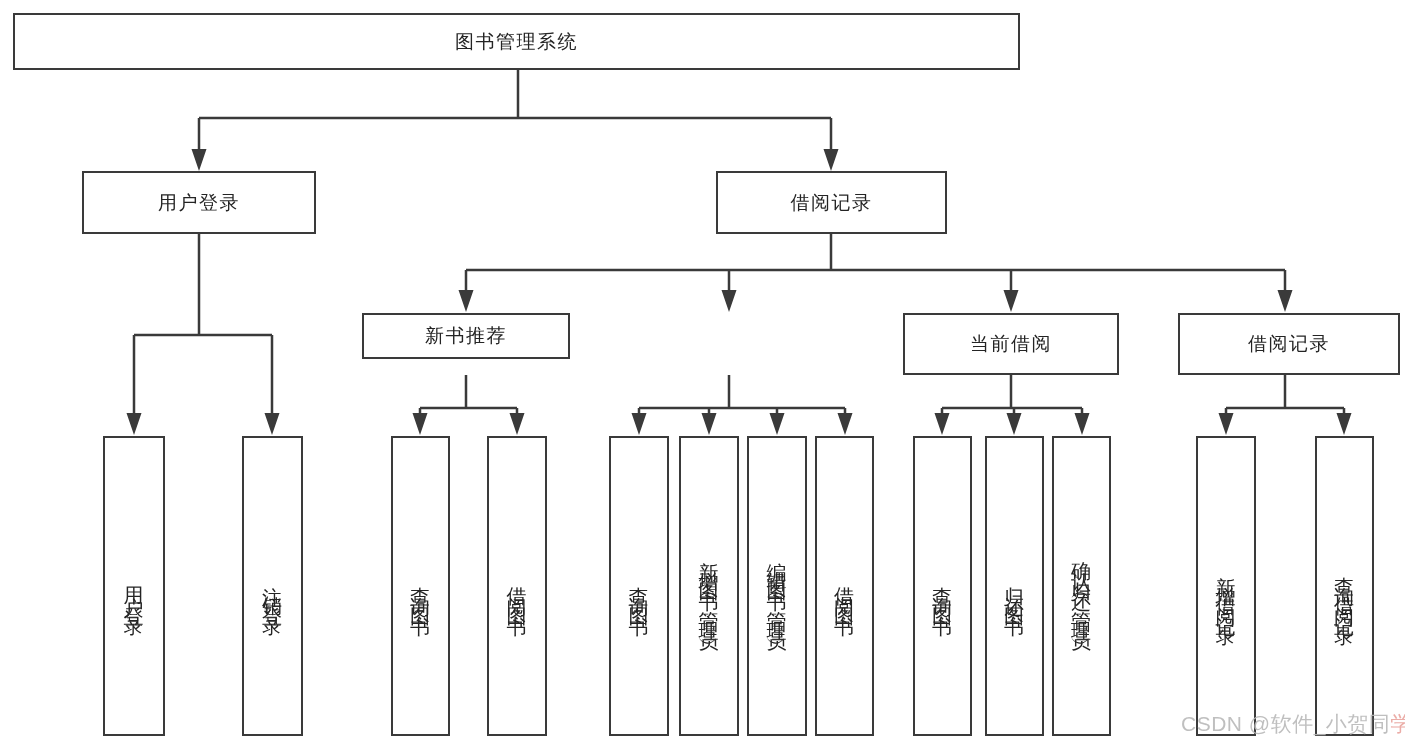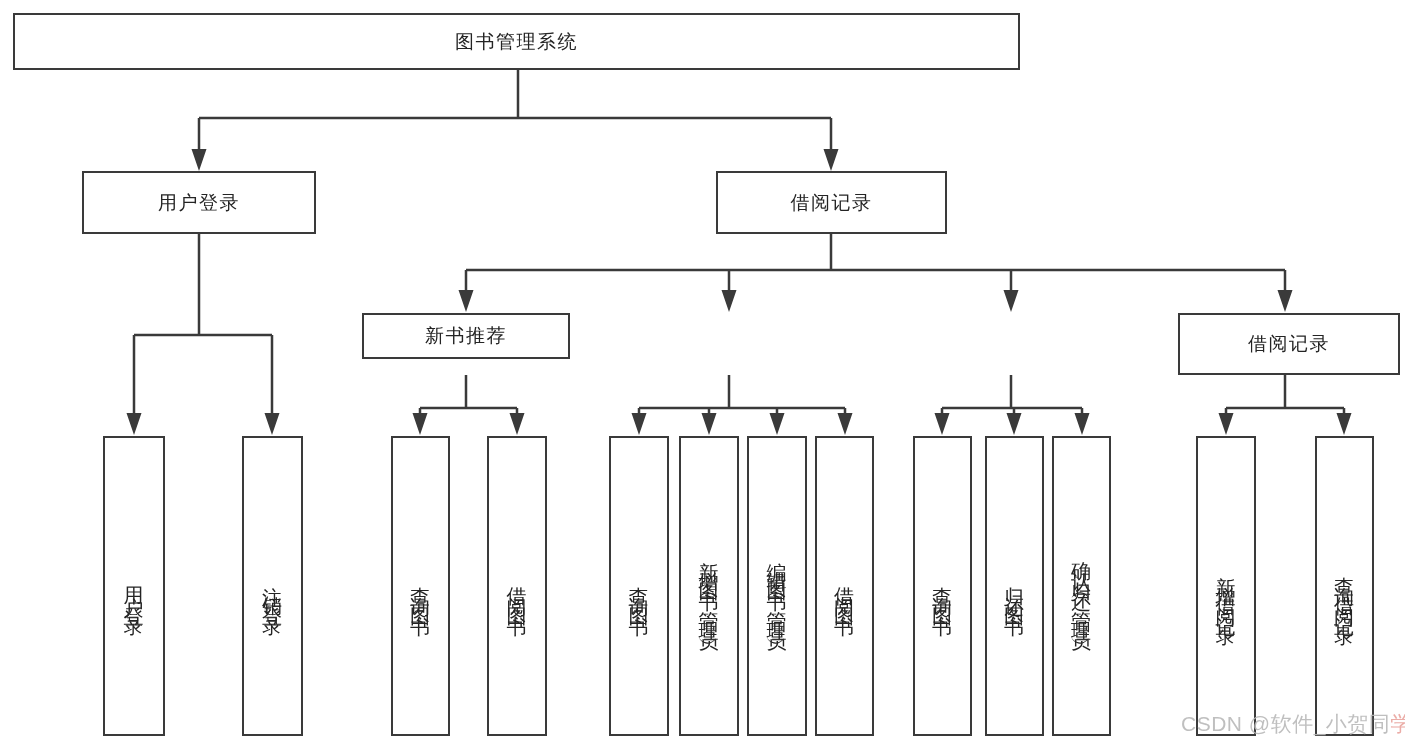--- a/index.html
+++ b/index.html
@@ -120,20 +120,23 @@
   <div class="box h" style="left:82px; top:171px; width:234px; height:63px">
     <span class="lbl">用户登录</span>
   </div>
   <div class="box h" style="left:716px; top:171px; width:231px; height:63px">
     <span class="lbl">借阅记录</span>
   </div>
 
   <div class="box h" style="left:362px; top:313px; width:208px; height:46px">
     <span class="lbl">新书推荐</span>
   </div>
+  <div class="box h" style="left:903px; top:313px; width:216px; height:62px">
+    <span class="lbl">当前借阅</span>
+  </div>
   <div class="box h" style="left:1178px; top:313px; width:222px; height:62px">
     <span class="lbl">借阅记录</span>
   </div>
 
   <div class="box v" style="left:103px; top:436px; width:62px; height:300px">
     <span class="lbl">用户登录</span>
   </div>
   <div class="box v" style="left:242px; top:436px; width:61px; height:300px">
     <span class="lbl">注销登录</span>
   </div>

